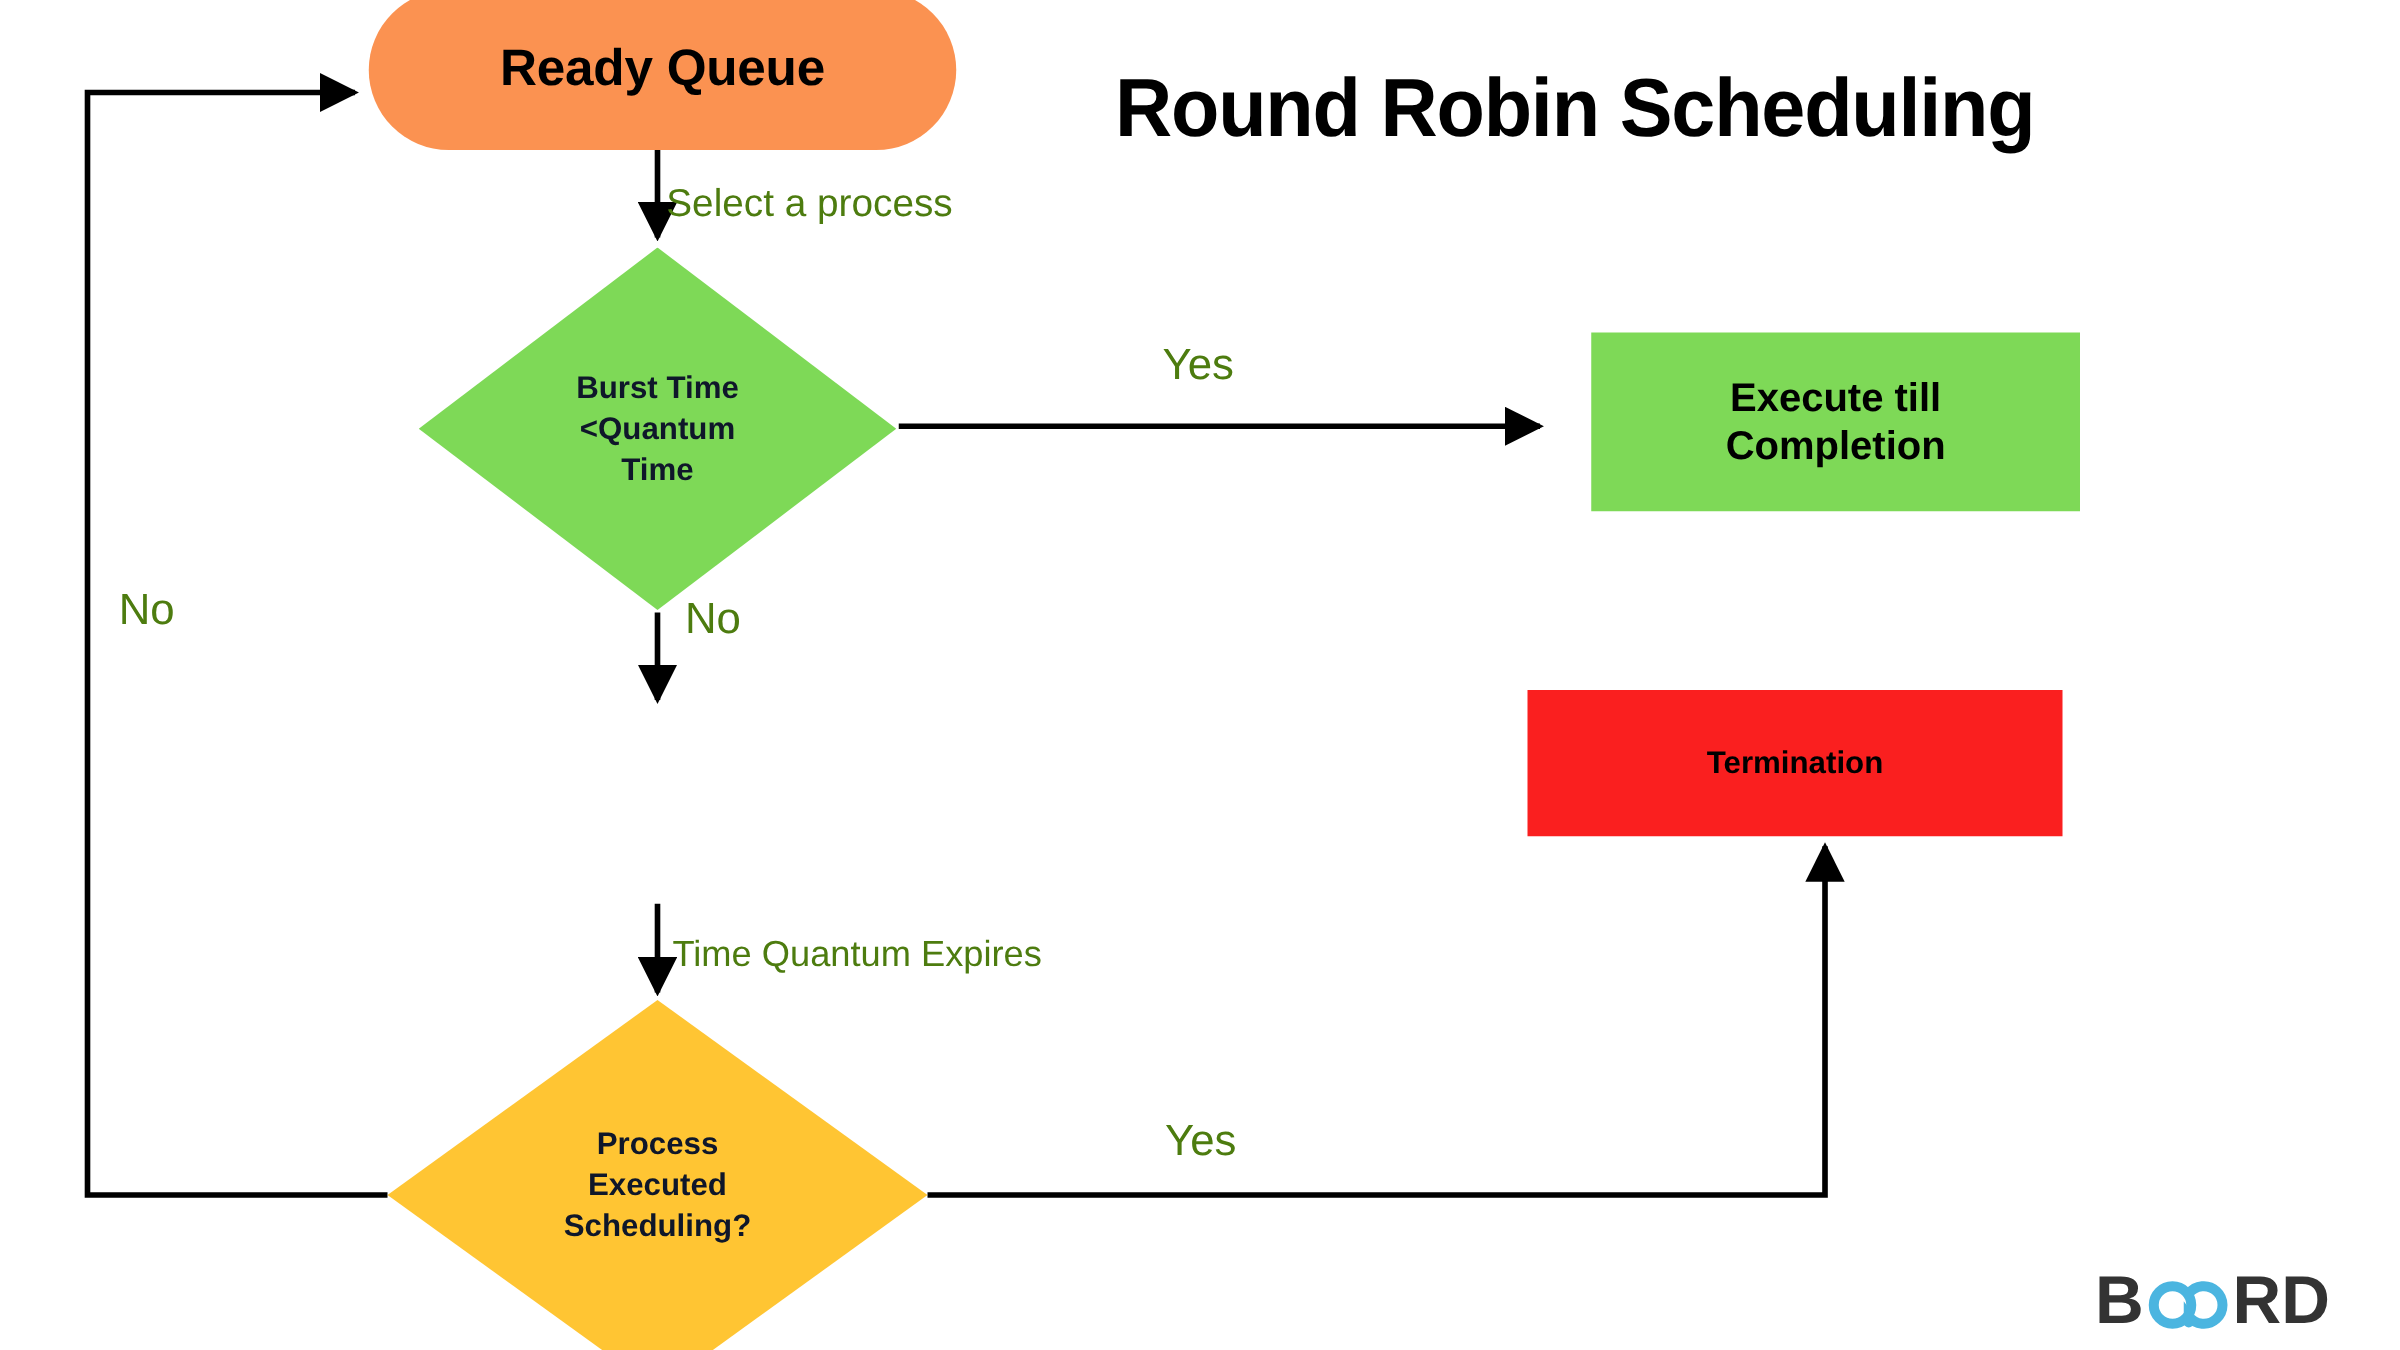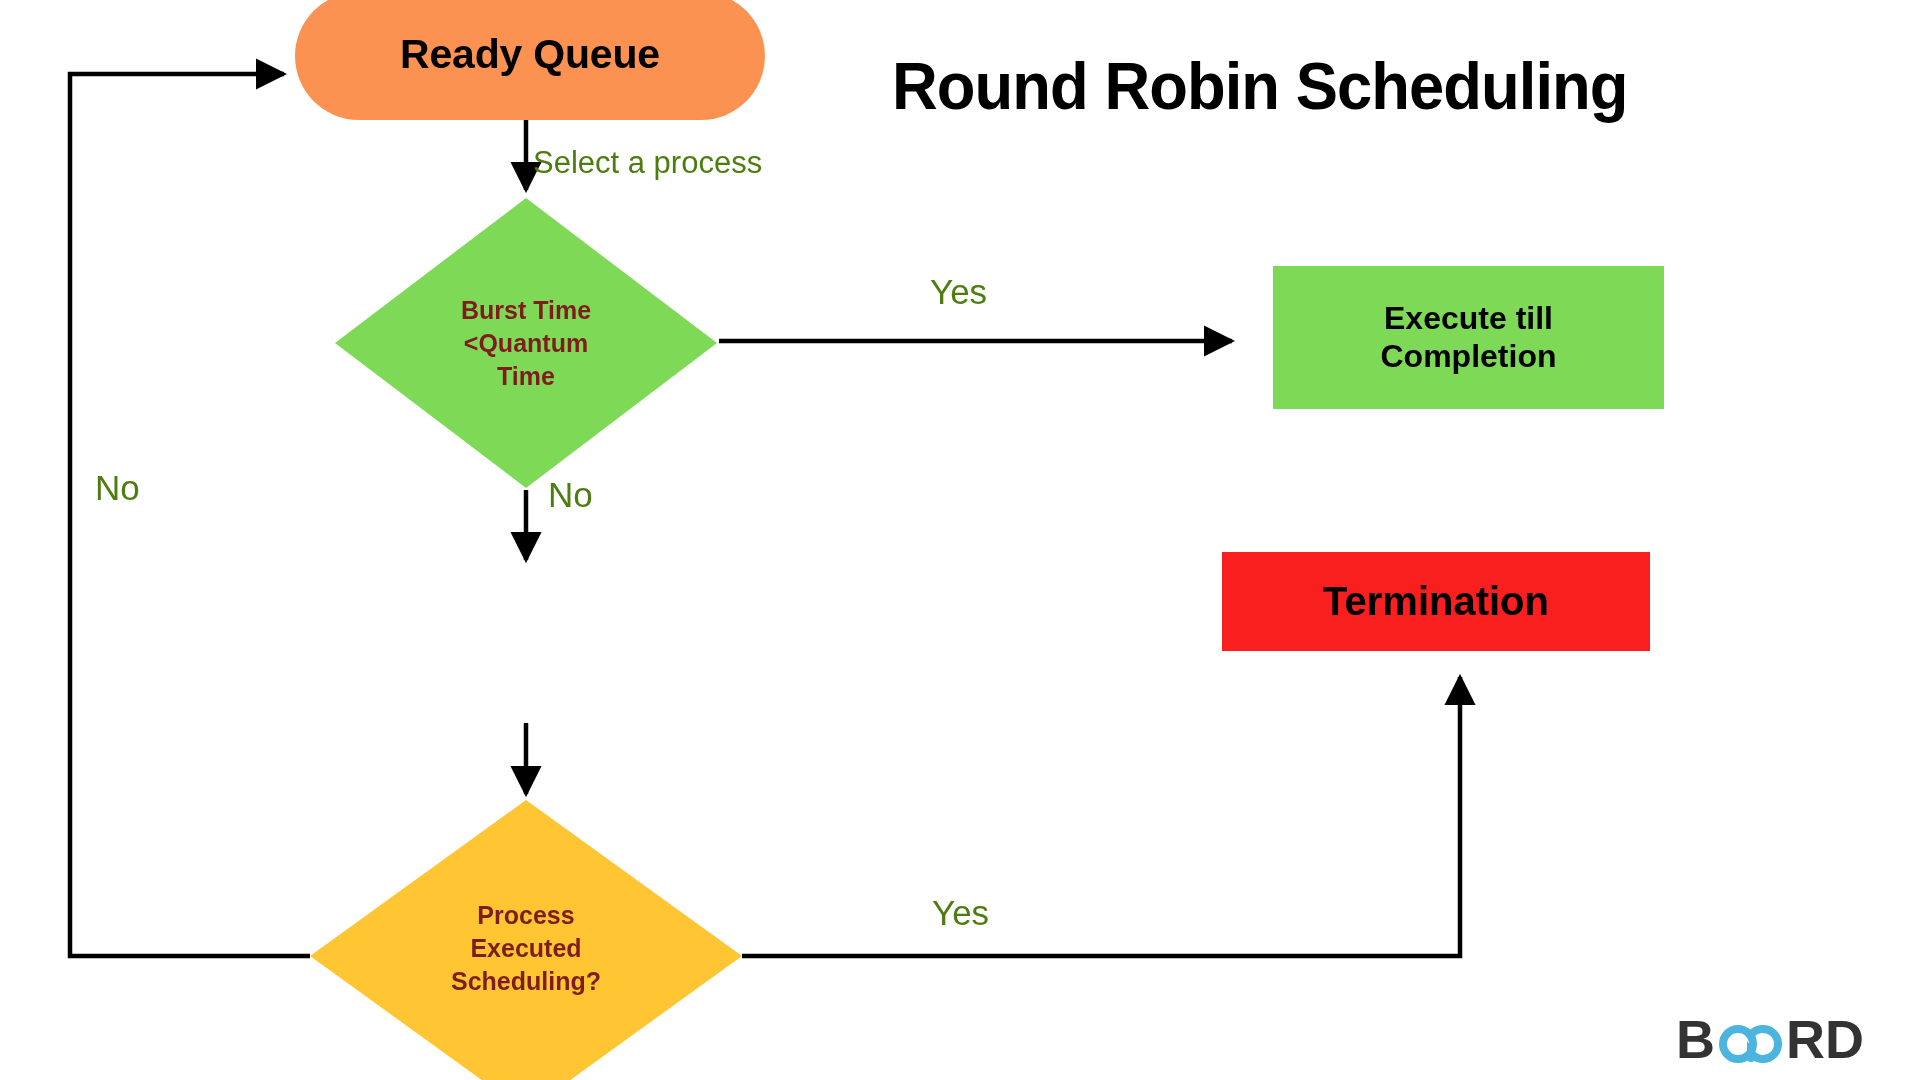--- a/index.html
+++ b/index.html
@@ -67,21 +67,21 @@
     position: absolute;
     left: 0;
     top: 0;
     width: 100%;
     height: 100%;
     display: flex;
     align-items: center;
     justify-content: center;
     text-align: center;
     font-weight: bold;
-    color: #7f1d1d;
+    color: #0f172a;
     line-height: 1.32;
     pointer-events: none;
   }
 
   #node-burst-decision {
     left: 335px;
     top: 198px;
     width: 382px;
     height: 290px;
   }
@@ -115,23 +115,23 @@
     top: 568px;
     width: 473px;
     height: 155px;
     background: #7ED957;
     font-size: 32px;
   }
   #node-termination {
     left: 1222px;
     top: 552px;
     width: 428px;
-    height: 99px;
+    height: 117px;
     background: #FA1F1F;
-    font-size: 40px;
+    font-size: 25px;
   }
 
   
   #title {
     position: absolute;
     left: 892px;
     top: 48px;
     width: 1030px;
     font-size: 66px;
     font-weight: bold;
@@ -232,20 +232,21 @@
   </div>
 
   <div class="edge-label" id="label-select-process">Select a process</div>
 
   <div class="edge-label" id="label-yes-top">Yes</div>
 
   <div class="edge-label" id="label-no-down">No</div>
 
   <div class="edge-label" id="label-no-left">No</div>
 
+  <div class="edge-label" id="label-tq-expires">Time Quantum Expires</div>
 
   <div class="edge-label" id="label-yes-bottom">Yes</div>
 
   <svg id="logo-board" viewBox="0 0 220 54" xmlns="http://www.w3.org/2000/svg">
 
     <text x="0" y="44" font-family="Liberation Sans, sans-serif" font-size="54" font-weight="bold" fill="#333333">B</text>
 
     <g fill="none" stroke="#4BB5E0" stroke-width="8" stroke-linecap="round">
       <circle cx="62" cy="30" r="15"></circle>
       <path d="M 75 21 A 15 15 0 1 1 75 39 L 75 44"></path>

